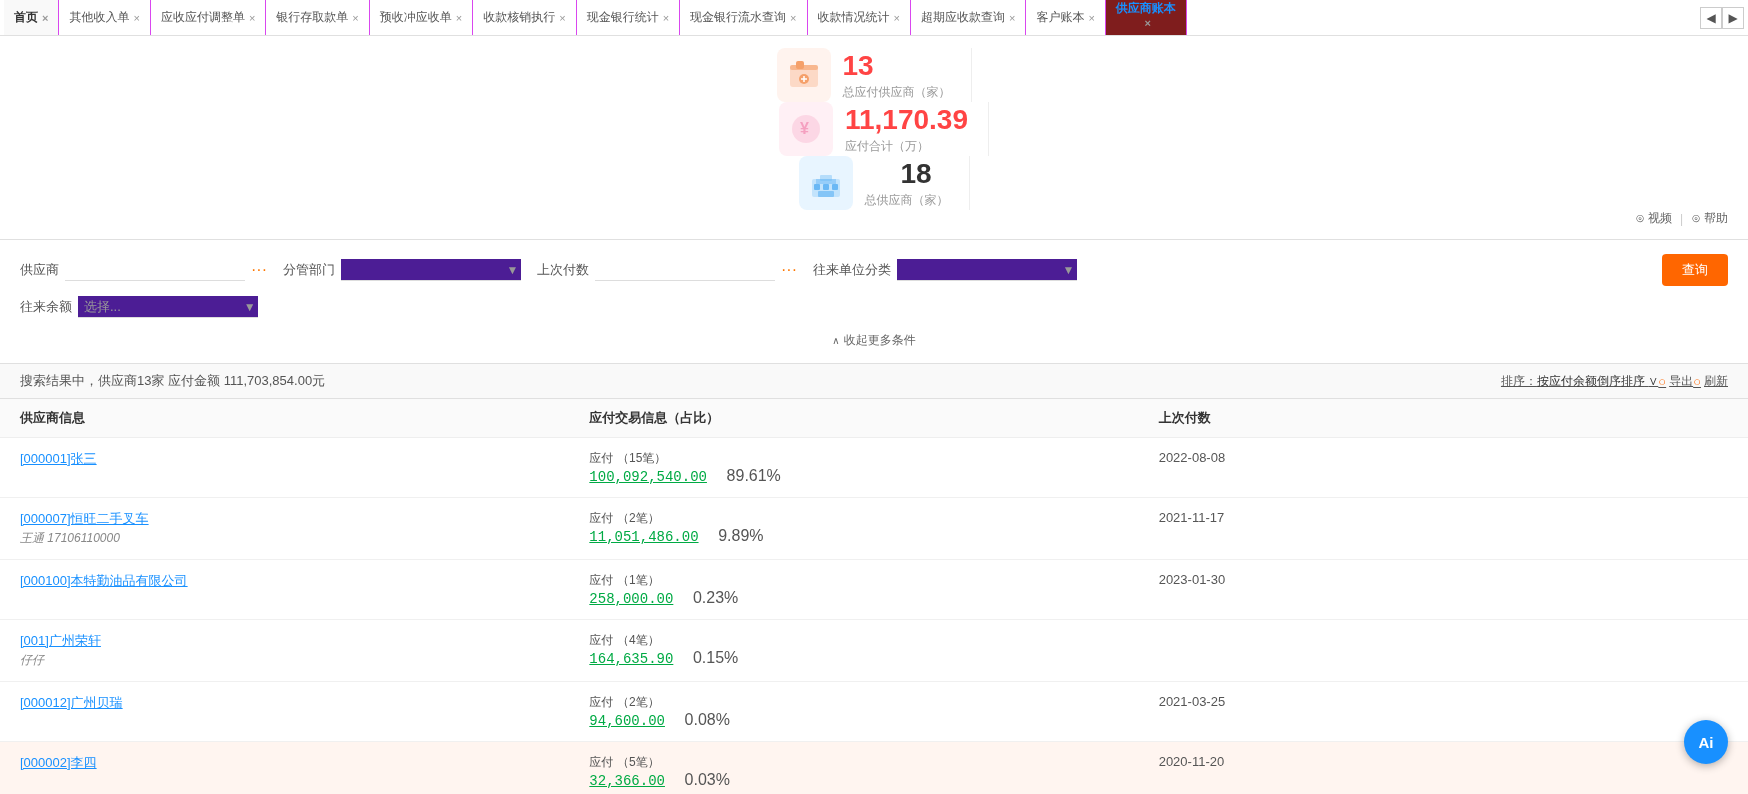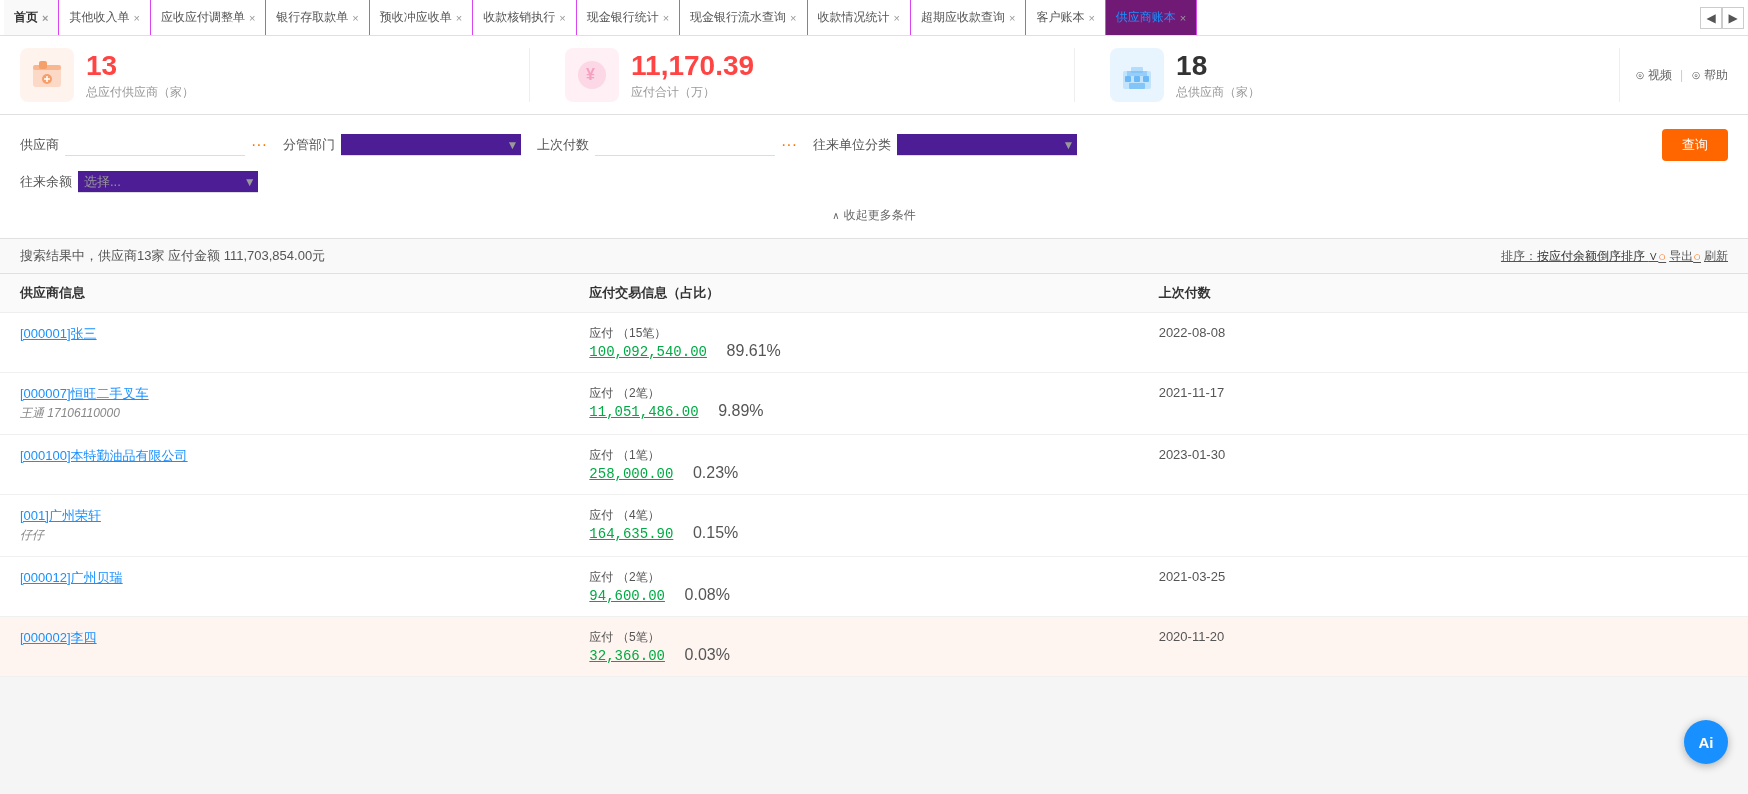--- a/index.html
+++ b/index.html
@@ -51,21 +51,22 @@
       color: #555;
     }
 
     
     .stats-bar {
       display: flex;
       background: #fff;
       border-bottom: 1px solid #e0e0e0;
       padding: 12px 20px;
       align-items: center;
-      gap: 15px;
+      gap: 0;
+      flex-direction: column;
     }
     .stat-item {
       display: flex;
       align-items: center;
       gap: 12px;
       flex: 1;
       border-right: 1px solid #eee;
       padding: 0 20px;
     }
     .stat-item:first-child { padding-left: 0; }
@@ -305,21 +306,21 @@
     <span class="close-icon">×</span>
   </div>
   <div class="nav-tab">
     <span>超期应收款查询</span>
     <span class="close-icon">×</span>
   </div>
   <div class="nav-tab">
     <span>客户账本</span>
     <span class="close-icon">×</span>
   </div>
-  <div class="nav-tab" style="background:#701a75; color:#1890ff; font-weight:normal;">
+  <div class="nav-tab" style="background:#7f1d1d; color:#1890ff; font-weight:bold;flex-direction:column;">
     <span>供应商账本</span>
     <span class="close-icon">×</span>
   </div>
   <div class="nav-arrow">
     <button>◀</button>
     <button>▶</button>
   </div>
 </div>
 
 <div class="stats-bar">
@@ -360,21 +361,21 @@
         <rect x="4" y="14" width="28" height="18" rx="2" fill="#6ab8f5" opacity="0.3"></rect>
         <rect x="8" y="14" width="20" height="5" rx="0" fill="#6ab8f5" opacity="0.5"></rect>
         <rect x="12" y="10" width="12" height="6" rx="1" fill="#6ab8f5" opacity="0.4"></rect>
         <rect x="6" y="19" width="6" height="6" rx="1" fill="#6ab8f5"></rect>
         <rect x="15" y="19" width="6" height="6" rx="1" fill="#6ab8f5"></rect>
         <rect x="24" y="19" width="6" height="6" rx="1" fill="#6ab8f5"></rect>
         <rect x="10" y="26" width="16" height="6" rx="1" fill="#6ab8f5" opacity="0.7"></rect>
       </svg>
     </div>
     <div class="stat-content">
-      <div class="number" style="color:#333;">18</div>
+      <div class="number" style="color:#333;margin-left:36px;">18</div>
       <div class="label">总供应商（家）</div>
     </div>
   </div>
 
   <div class="help-links">
     <span>⊙ 视频</span>
     <span class="divider">|</span>
     <span>⊙ 帮助</span>
   </div>
 </div>

